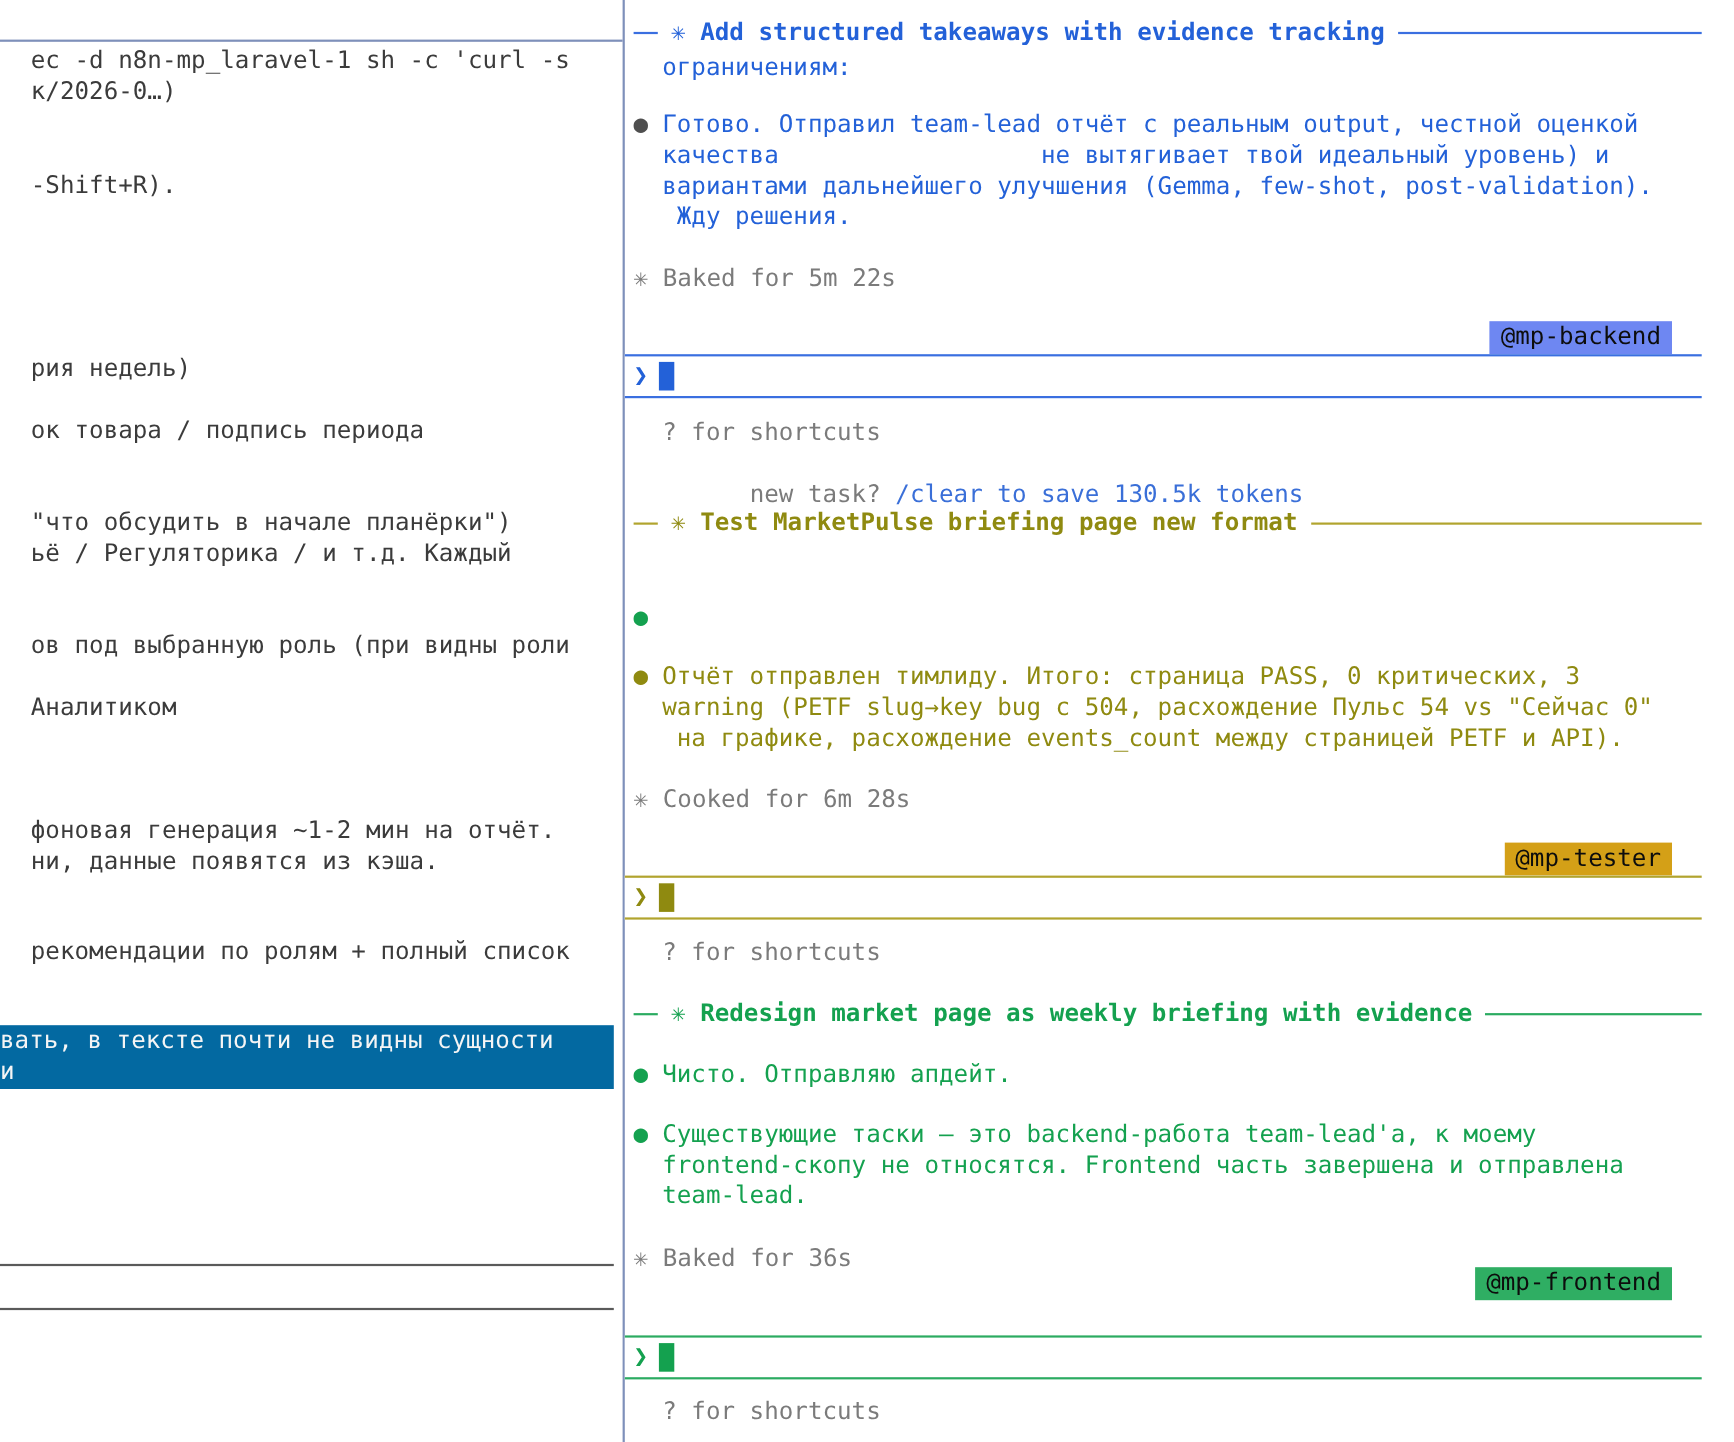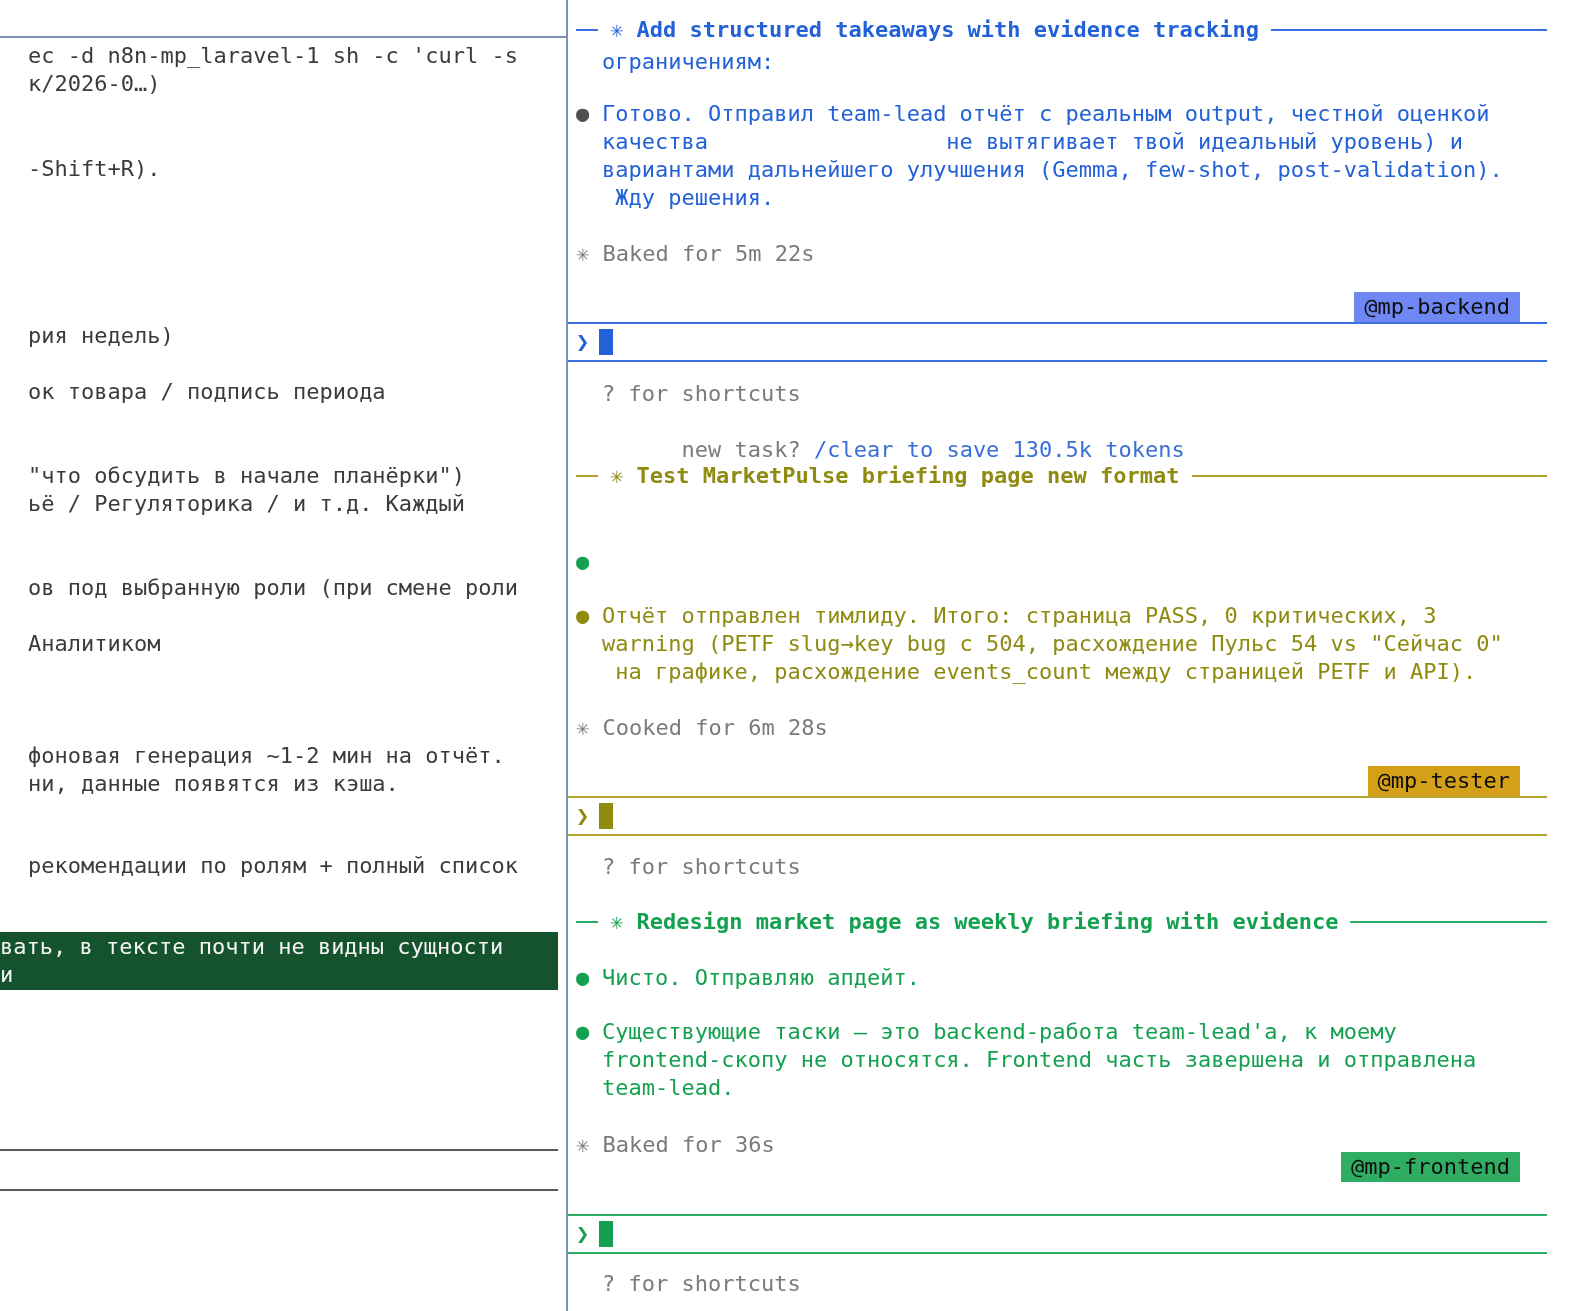--- a/index.html
+++ b/index.html
@@ -6,21 +6,21 @@
   body {
     width:1576px; height:1311px; position:relative; overflow:hidden;
     background:#ffffff;
     font-family:"DejaVu Sans Mono", monospace;
     font-size:22px; line-height:28px; color:#3b3b3b;
   }
   
   .left-pane { position:absolute; left:0; top:0; width:566px; height:1311px; }
   .lp-topline { position:absolute; left:0; top:36px; width:566px; height:2px; background:#7e90ba; }
   .lp-line { position:absolute; left:0; white-space:pre; color:#3b3b3b;margin-left:28px; }
-  .lp-highlight { position:absolute; left:0; top:932px; width:558px; background:#14532d; color:#f5f5f5; padding:1px 0; }
+  .lp-highlight { position:absolute; left:0; top:932px; width:558px; background:#0369a1; color:#f5f5f5; padding:1px 0; }
   .lp-highlight div { white-space:pre; }
   .lp-hr { position:absolute; left:0; width:558px; height:2px; background:#5a5a5a; }
   .pane-divider { position:absolute; left:566px; top:0; width:2px; height:1311px; background:#7e90ba; }
 
   
   .rp { position:absolute; left:568px; top:0; width:1008px; height:1062px; }
 
   .rp-header { position:absolute; left:8px; right:29px; height:28px; display:flex; align-items:center; }
   .rp-header .seg { width:22px; height:2px; flex:0 0 22px; }
   .rp-header .ttl { font-weight:bold; padding:0 12px; white-space:pre; }
@@ -68,21 +68,21 @@
 <div class="left-pane">
   <div class="lp-topline"></div>
 
   <div class="lp-line" style="top:42px">ec -d n8n-mp_laravel-1 sh -c 'curl -s</div>
   <div class="lp-line" style="top:70px">к/2026-0…)</div>
   <div class="lp-line" style="top:155px">-Shift+R).</div>
   <div class="lp-line" style="top:322px">рия недель)</div>
   <div class="lp-line" style="top:378px">ок товара / подпись периода</div>
   <div class="lp-line" style="top:462px">"что обсудить в начале планёрки")</div>
   <div class="lp-line" style="top:490px">ьё / Регуляторика / и т.д. Каждый</div>
-  <div class="lp-line" style="top:574px">ов под выбранную роли (при смене роли</div>
+  <div class="lp-line" style="top:574px">ов под выбранную роль (при видны роли</div>
   <div class="lp-line" style="top:630px">Аналитиком</div>
   <div class="lp-line" style="top:742px">фоновая генерация ~1-2 мин на отчёт.</div>
   <div class="lp-line" style="top:770px">ни, данные появятся из кэша.</div>
   <div class="lp-line" style="top:852px">рекомендации по ролям + полный список</div>
 
   <div class="lp-highlight">
     <div>вать, в тексте почти не видны сущности</div>
     <div>и</div>
   </div>
 

